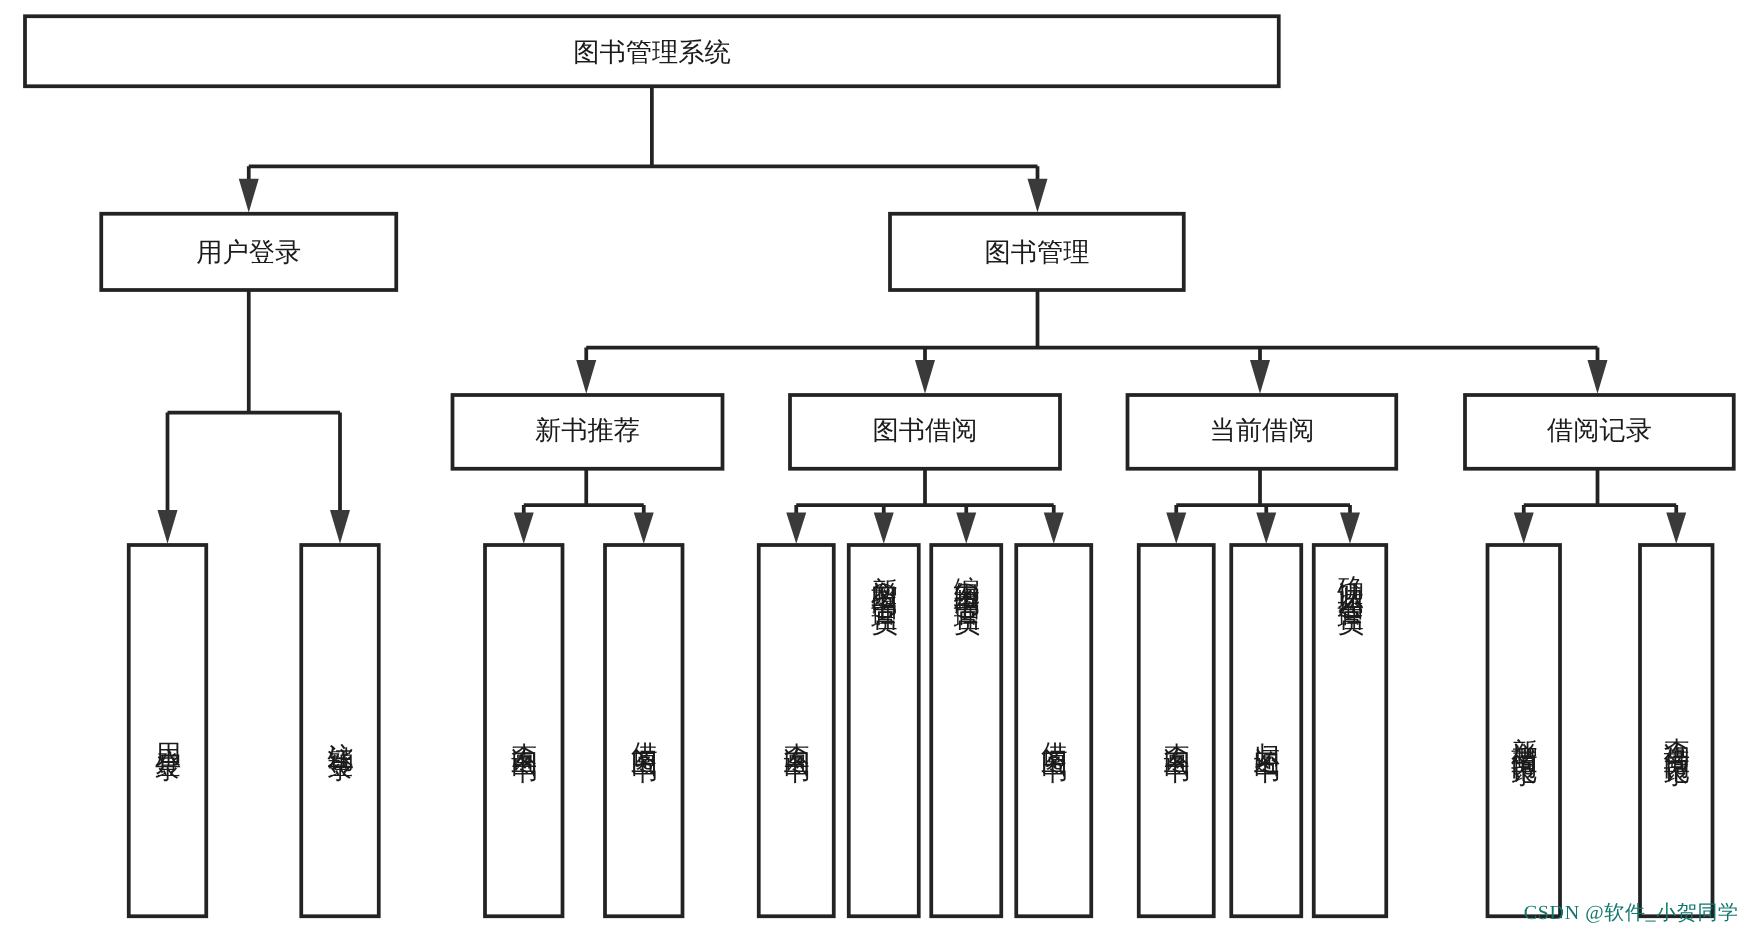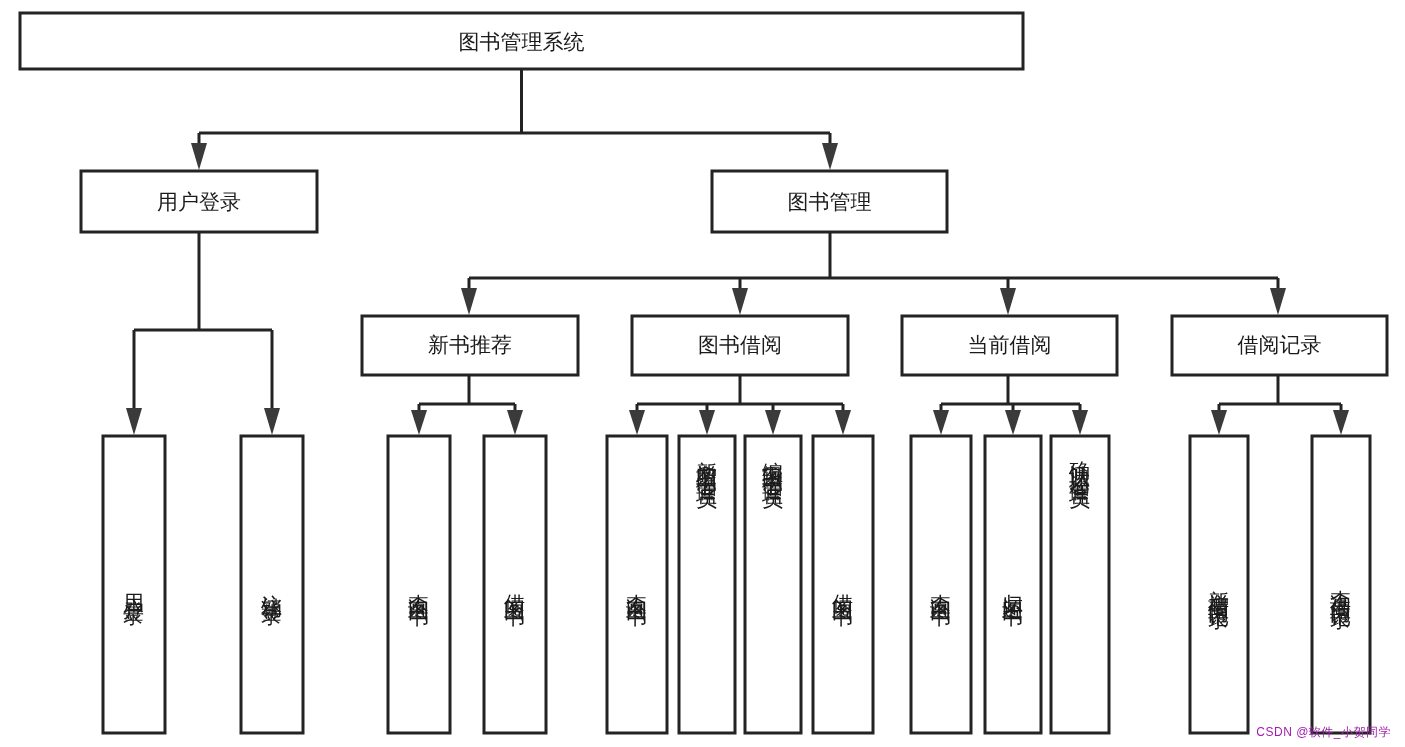--- a/index.html
+++ b/index.html
@@ -64,23 +64,23 @@
     line-height: 1;
     letter-spacing: 4px;
     color: #1b1b1b;
     white-space: nowrap;
     text-align: center;
   }
   .watermark {
     position: absolute;
     right: 14px;
     bottom: 6px;
-    font-family: Liberation Sans, sans-serif;
-    font-size: 12px;
-    color: #a21caf;
+    font-family: Liberation Serif, serif;
+    font-size: 16px;
+    color: #0f766e;
     letter-spacing: 0.5px;
     white-space: nowrap;
     pointer-events: none;
   }
 </style>
 </head>
 <body>
 
 <div id="diagram-root">
 

